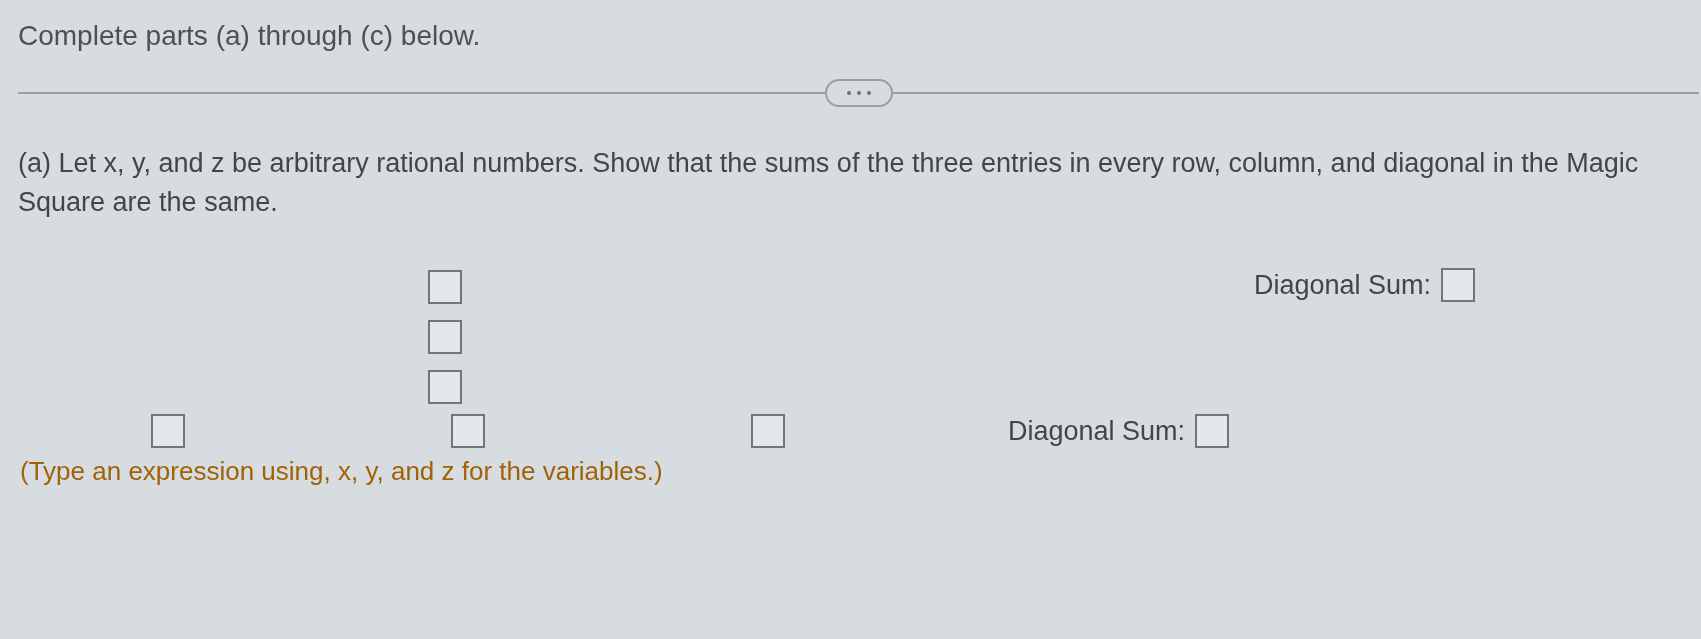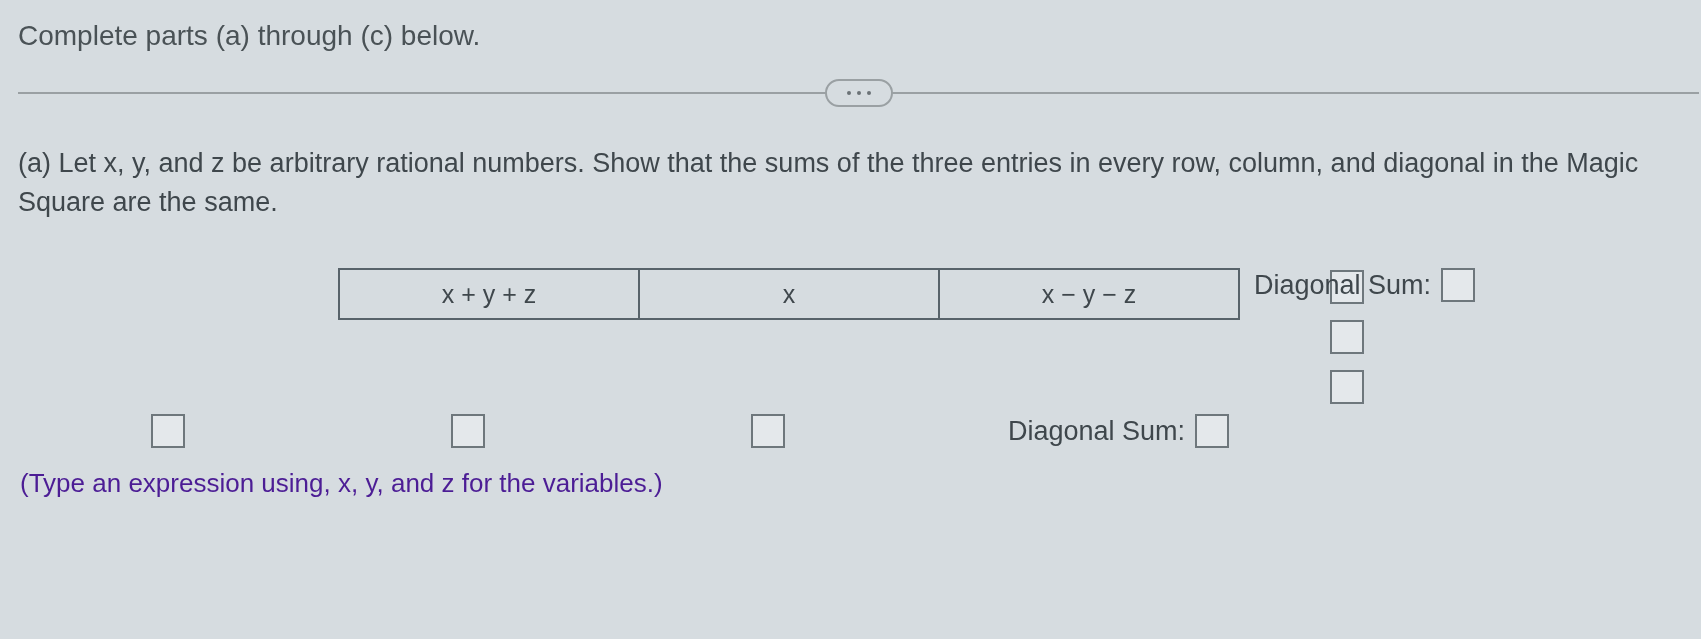--- a/index.html
+++ b/index.html
@@ -127,22 +127,22 @@
     text-align: center;
   }
   .diag-bottom {
     margin-left: 90px;
     display: flex;
     align-items: center;
     gap: 10px;
   }
   .hint {
     font-size: 26px;
-    color: #4c1d95;
-    margin-top: 20px;
+    color: #a16207;
+    margin-top: 8px;
     padding-left: 2px;
   }
 </style>
 </head>
 <body>
 
 <div class="content">
 
   <div class="instruction">Complete parts (a) through (c) below.</div>
 
@@ -162,25 +162,20 @@
     <div class="diag-top">
       <span>Diagonal Sum:</span>
       <span class="ansbox"></span>
     </div>
 
     <div class="table-row-area">
       <div class="left-spacer"></div>
 
       <table class="magic">
         <tbody>
-        <tr>
-          <td>x + y + z</td>
-          <td>x</td>
-          <td>x − y − z</td>
-        </tr>
       </tbody>
         </table>
 
       <div class="rowsum-col">
         <span class="ansbox"></span>
         <span class="ansbox"></span>
         <span class="ansbox"></span>
       </div>
     </div>
 

